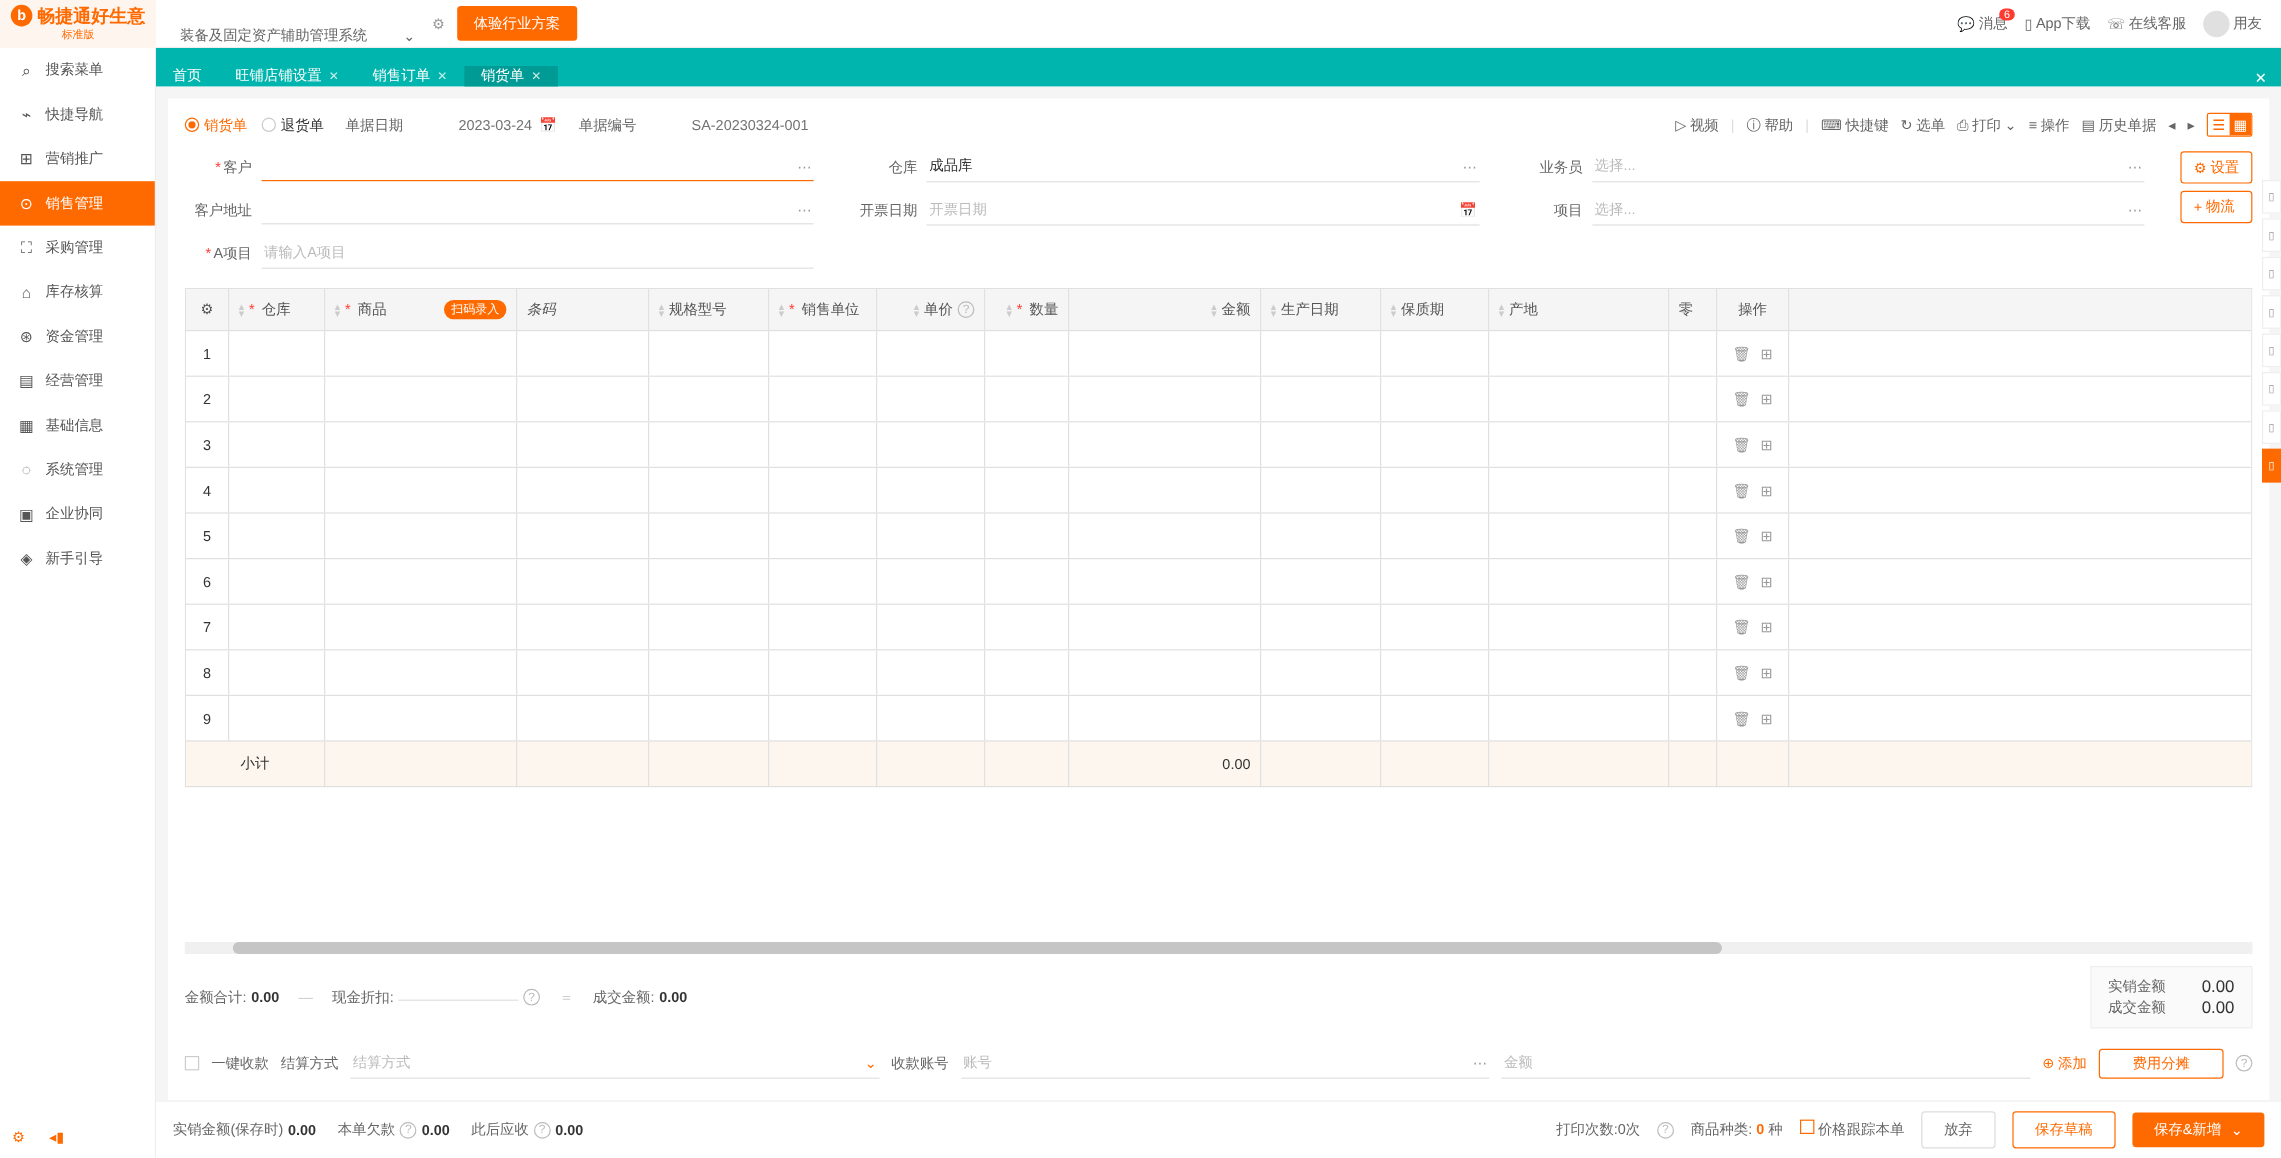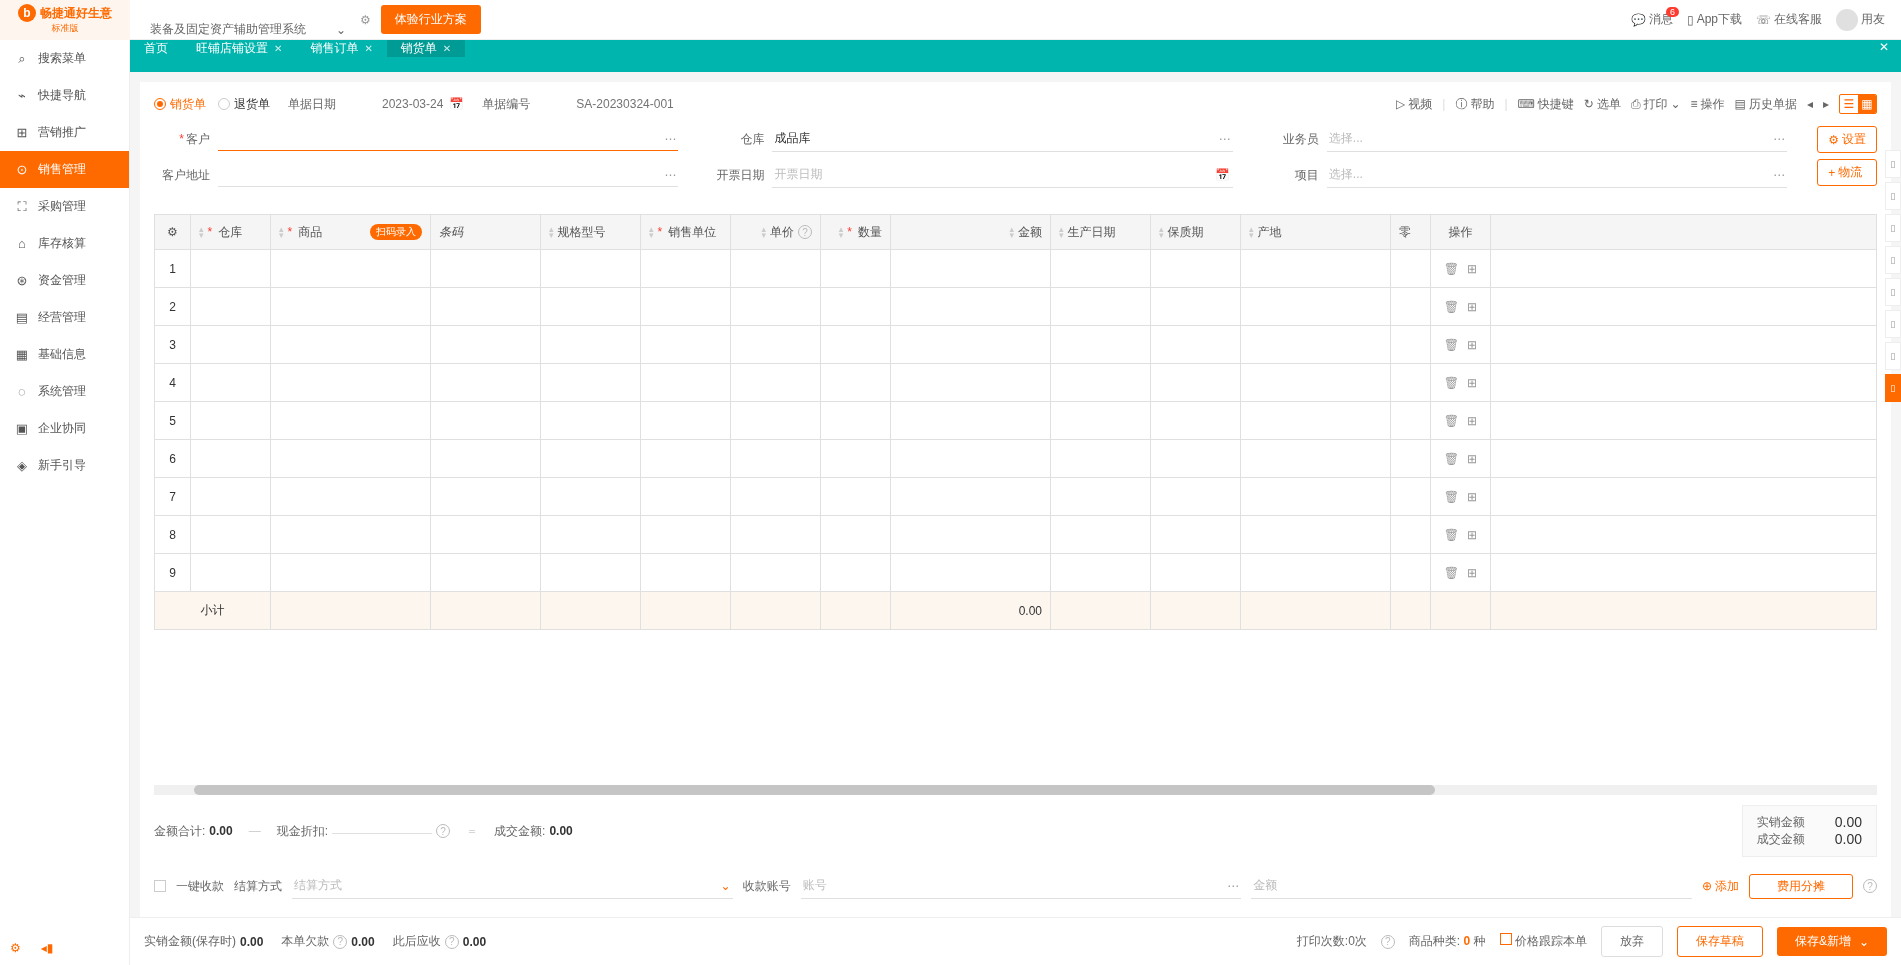--- a/index.html
+++ b/index.html
@@ -3,21 +3,21 @@
   <meta charset="utf-8">
   <style>
     * { margin: 0; padding: 0; box-sizing: border-box; font-family: "Microsoft YaHei", Arial, sans-serif; }
     body { font-size: 12px; background: #fff; color: #333; height: 100vh; overflow: hidden; }
     
     
     .top-header { height: 40px; display: flex; align-items: center; padding: 0 0 0 0; border-bottom: 1px solid #eee; }
     .logo-area { width: 130px; display: flex; flex-direction: column; align-items: center; justify-content: center; background: #fff5ef; height: 40px; padding: 2px 0; }
     .logo-row { display: flex; align-items: center; gap: 4px; }
     .logo-icon { width: 18px; height: 18px; background: #ff6a00; border-radius: 50%; color: #fff; display: flex; align-items: center; justify-content: center; font-weight: bold; font-size: 12px; }
-    .logo-text { color: #ff6a00; font-size: 12px; font-weight: bold; }
+    .logo-text { color: #ff6a00; font-size: 15px; font-weight: bold; }
     .logo-sub { color: #ff6a00; font-size: 9px; }
     .sys-selector { margin-left: 12px; display: flex; align-items: center; gap: 6px; color: #666; }
     .sys-dropdown { display: flex; align-items: center; gap: 30px; padding: 2px 8px; margin-top: 20px; }
     .gear-ic { color: #999; cursor: pointer; }
     .btn-orange { background: #ff6a00; color: #fff; padding: 6px 14px; border-radius: 3px; cursor: pointer; margin-left: 10px; }
     .top-right { margin-left: auto; display: flex; align-items: center; gap: 14px; padding-right: 16px; color: #666; }
     .tr-item { display: flex; align-items: center; gap: 3px; cursor: pointer; position: relative; }
     .badge-red { position: absolute; top: -4px; right: -6px; background: #ff3b30; color: #fff; border-radius: 8px; padding: 0 4px; font-size: 9px; }
     .avatar-circle { width: 22px; height: 22px; border-radius: 50%; background: #e0e0e0; }
     
@@ -25,21 +25,21 @@
     .main-layout { display: flex; height: calc(100vh - 40px); }
     .sidebar { width: 130px; border-right: 1px solid #eee; display: flex; flex-direction: column; }
     .sb-item { display: flex; align-items: center; gap: 8px; padding: 10px 14px; color: #555; cursor: pointer; }
     .sb-item.active { background: #ff6a00; color: #fff; }
     .sb-ic { width: 16px; text-align: center; font-size: 13px; }
     .sb-bottom { margin-top: auto; display: flex; padding: 10px; gap: 20px; color: #ff6a00; }
     
     .content-area { flex: 1; display: flex; flex-direction: column; background: #f5f5f5; min-width: 0; }
     
     
-    .tabs-row { background: #00b5ad; height: 32px; display: flex; align-items: flex-start; }
+    .tabs-row { background: #00b5ad; height: 32px; display: flex; align-items: flex-end; }
     .tab { padding: 0 14px; display: flex; align-items: center; gap: 6px; color: #fff; cursor: pointer; font-size: 12px; }
     .tab.active { background: #009b94; }
     .tab-close { font-size: 10px; opacity: 0.8; }
     .tabs-row .close-all { margin-left: auto; padding: 0 12px; display: flex; align-items: center; color: #fff; cursor: pointer; }
     
     
     .form-wrap { background: #fff; margin: 10px 10px 0 10px; padding: 12px 14px; flex: 1; display: flex; flex-direction: column; min-height: 0; overflow: hidden; }
     .form-header { display: flex; align-items: center; gap: 18px; margin-bottom: 12px; }
     .radio-g { display: flex; gap: 12px; }
     .radio-opt { display: flex; align-items: center; gap: 4px; cursor: pointer; }
@@ -353,20 +353,26 @@
               <span class="cal-ic">📅</span>
             </div>
         </div>
         <div class="field">
           <span class="fl">项目</span>
           <div class="fi">
               <span class="fi-ph">选择...</span>
               <span class="fi-more">⋯</span>
             </div>
         </div>
+        <div class="field">
+          <span class="fl"><span class="req">*</span><span>A项目</span></span>
+          <div class="fi">
+              <span class="fi-ph">请输入A项目</span>
+            </div>
+        </div>
         <div></div>
       </div>
 
       <div class="table-zone">
         <div class="table-scroll">
           <div class="grid-table">
             <div class="gt-head">
               <div class="gt-cell c-gear">
                   <span>⚙</span>
                 </div>

